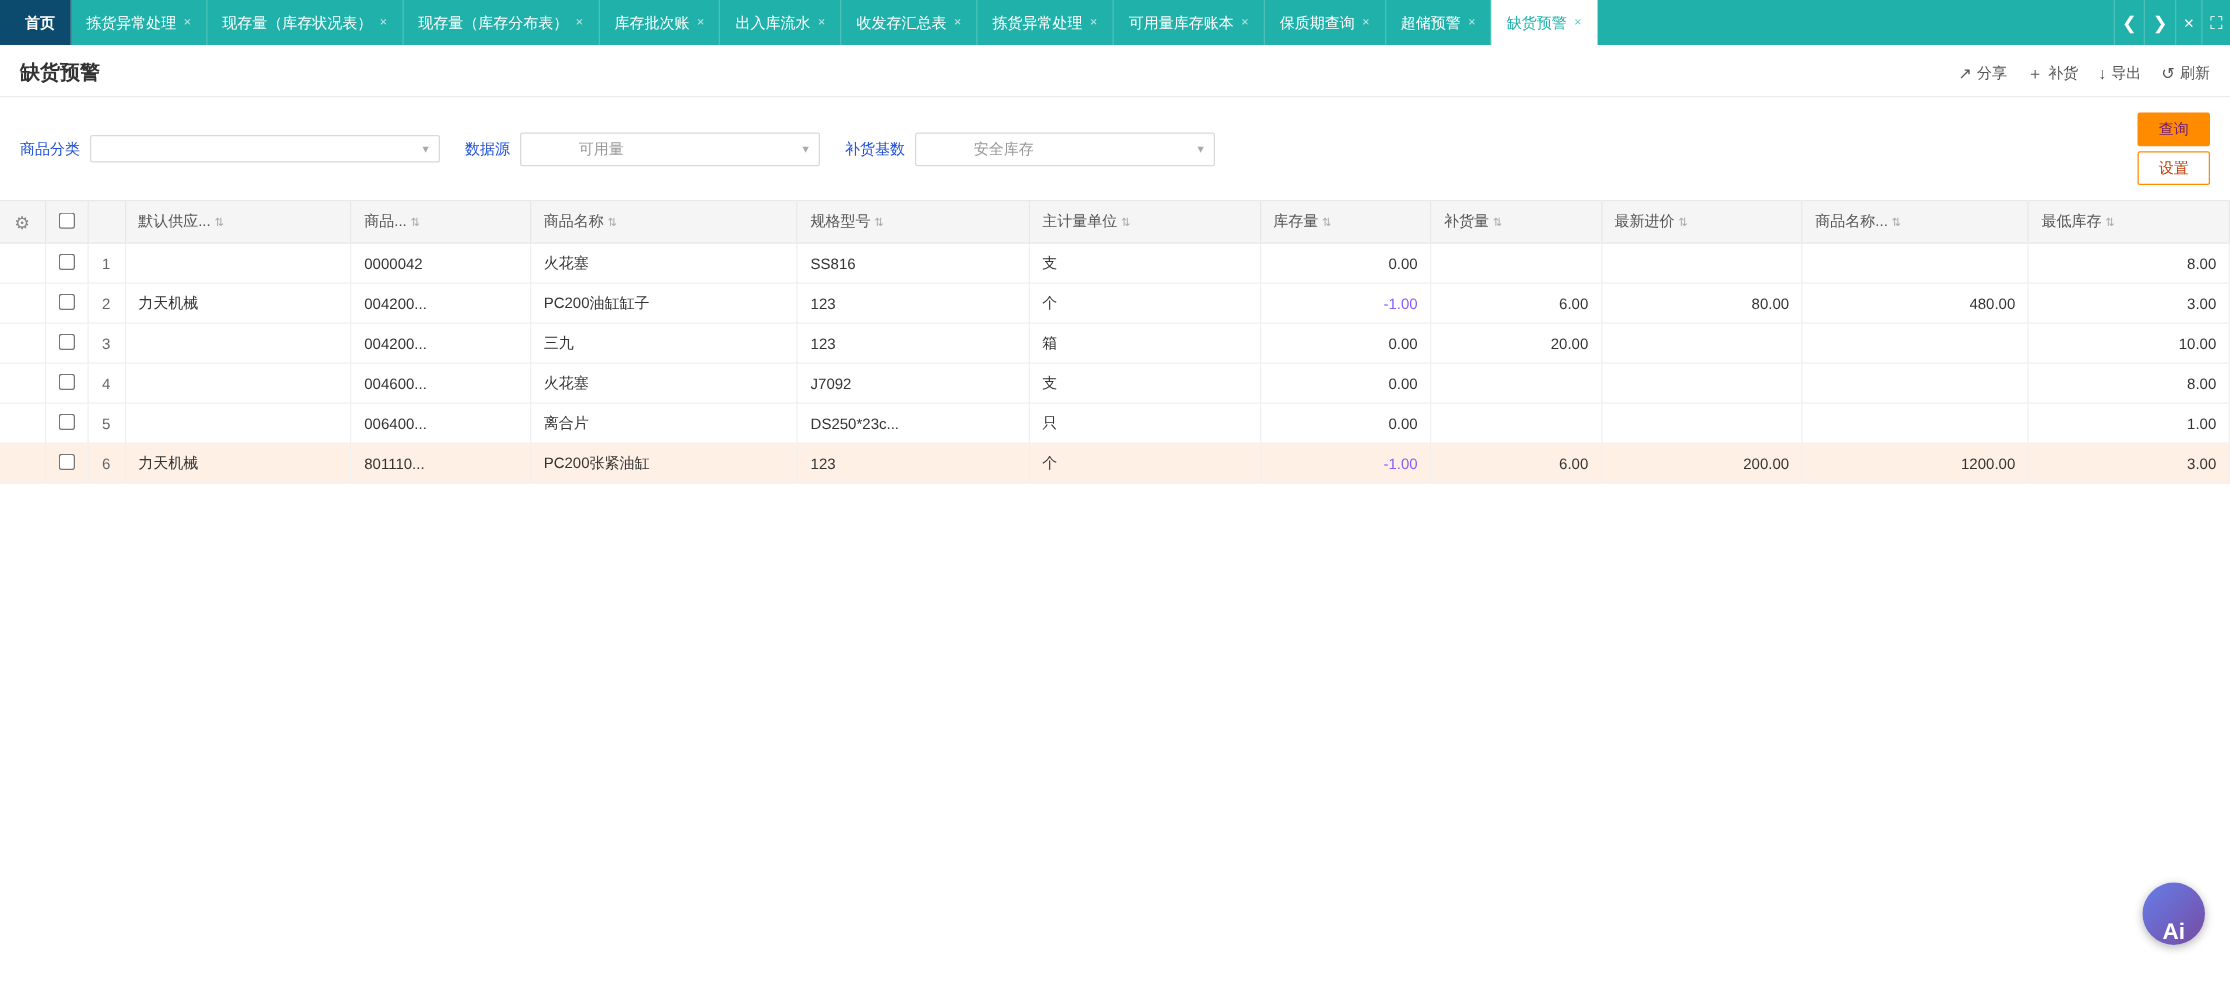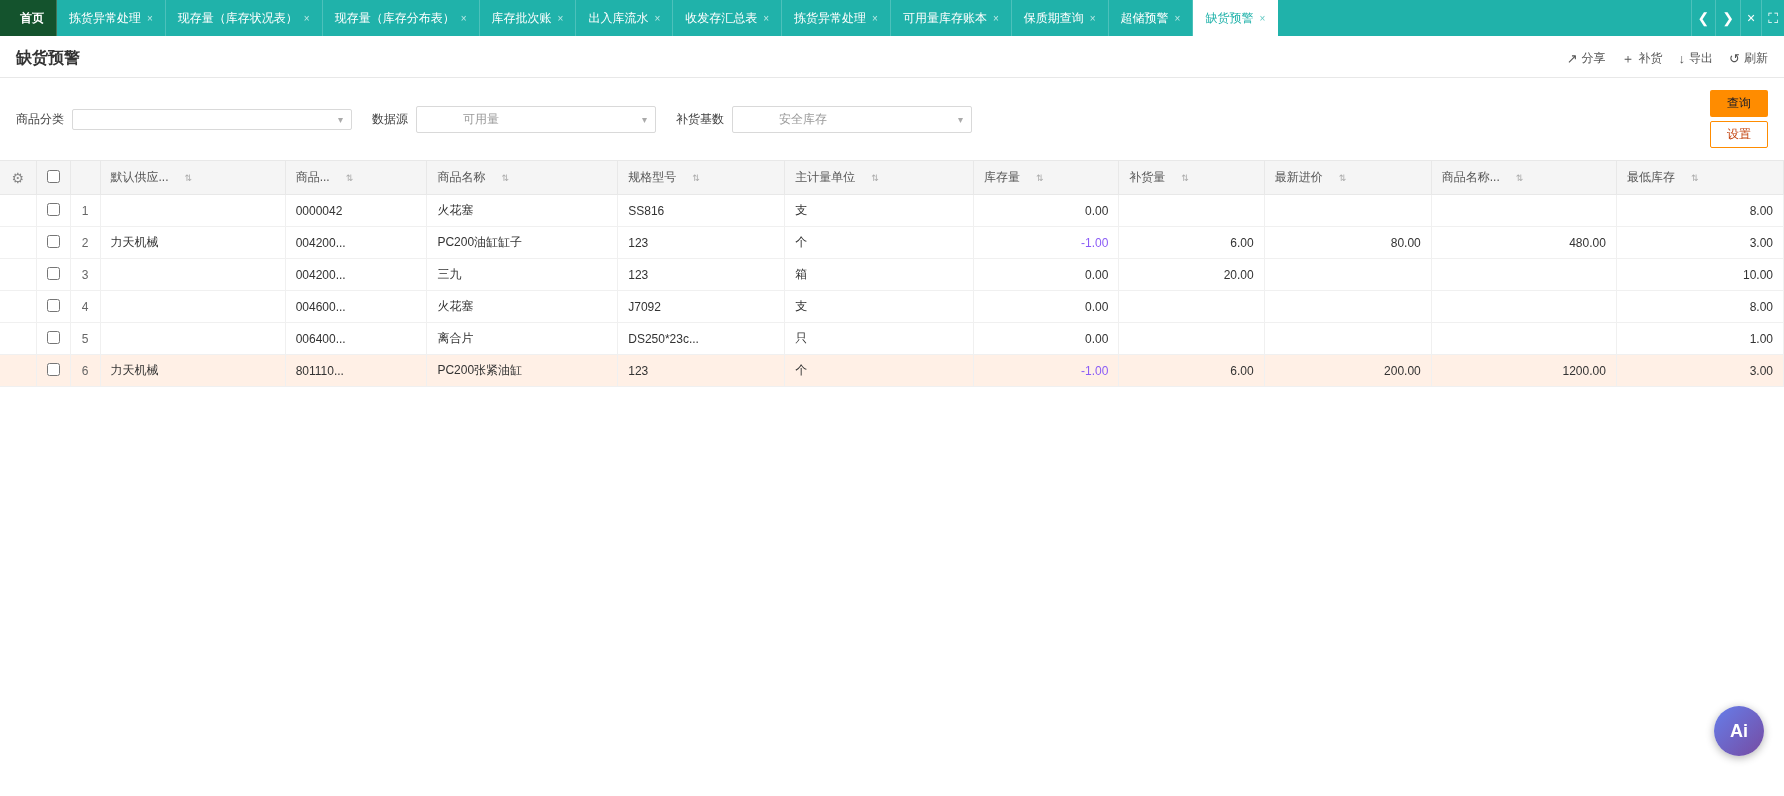--- a/index.html
+++ b/index.html
@@ -19,21 +19,21 @@
       padding: 0 12px;
       height: 100%;
       color: #fff;
       white-space: nowrap;
       cursor: pointer;
       font-size: 12px;
       border-right: 1px solid rgba(255,255,255,0.2);
       position: relative;
     }
     .tab-item:first-child {
-      background: #14532d;
+      background: #0c4a6e;
       font-weight: bold;
       padding-left: 20px;
     }
     .tab-item.active {
       background: #fff;
       color: #20b2aa;
     }
     .tab-item .close-btn {
       margin-left: 6px;
       font-size: 10px;
@@ -99,21 +99,21 @@
       padding: 12px 16px;
       gap: 20px;
       background: #fff;
     }
     .filter-group {
       display: flex;
       align-items: center;
       gap: 8px;
     }
     .filter-label {
-      color: #404040;
+      color: #1d4ed8;
       font-size: 12px;
       white-space: nowrap;
     }
     .filter-select {
       display: flex;
       align-items: center;
       border: 1px solid #d9d9d9;
       border-radius: 2px;
       padding: 4px 8px;
       min-width: 200px;
@@ -132,21 +132,21 @@
     .filter-select-wide {
       min-width: 240px;
       padding-left: 46px;
     }
     .filter-select-value {
       color: #333;
     }
 
     .btn-query {
       background: #ff8c00;
-      color: #0f172a;
+      color: #701a75;
       border: none;
       border-radius: 2px;
       padding: 5px 16px;
       cursor: pointer;
       font-size: 12px;
       white-space: nowrap;
     }
     .btn-settings {
       background: #fff;
       color: #c2410c;
@@ -185,21 +185,21 @@
       text-align: left;
       font-weight: normal;
       color: #555;
       border-right: 1px solid #e8e8e8;
       white-space: nowrap;
       user-select: none;
     }
     thead th .col-header {
       display: flex;
       align-items: center;
-      gap: 16px;
+      gap: 3px;
     }
     thead th .sort-icon {
       font-size: 9px;
       color: #aaa;
     }
     tbody tr {
       border-bottom: 1px solid #f0f0f0;
       background: #fff;
     }
     tbody tr.highlighted { background: #fff0e6; }
@@ -224,21 +224,21 @@
       right: 20px;
       bottom: 40px;
       background: linear-gradient(135deg, #667eea, #764ba2);
       color: #fff;
       font-size: 18px;
       font-weight: bold;
       width: 50px;
       height: 50px;
       border-radius: 50%;
       display: flex;
-      align-items: center;
+      align-items: flex-end;
       justify-content: center;
       cursor: pointer;
       box-shadow: 0 2px 8px rgba(0,0,0,0.3);
     }
   </style>
 </head>
 <body>
 
 <div class="tab-bar">
 

